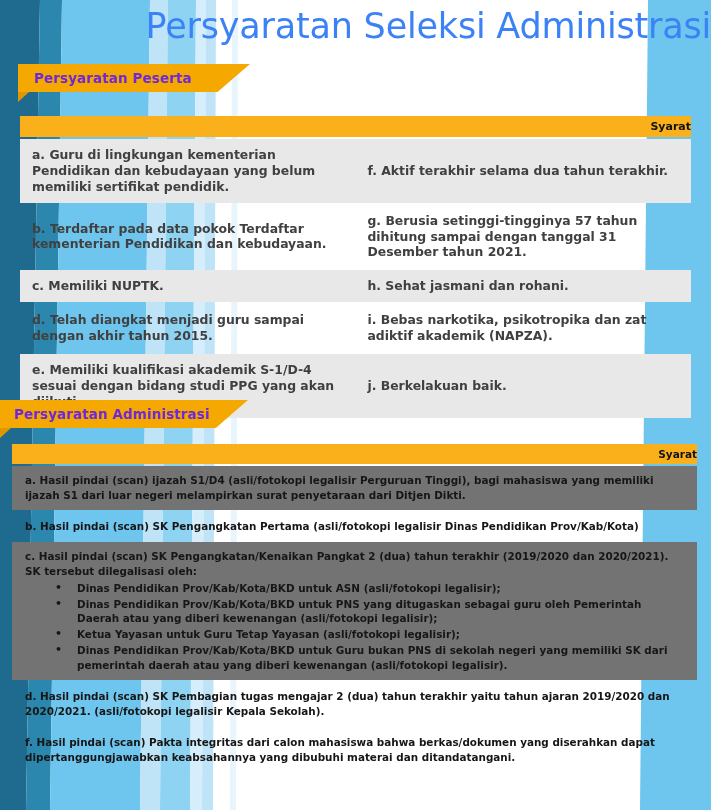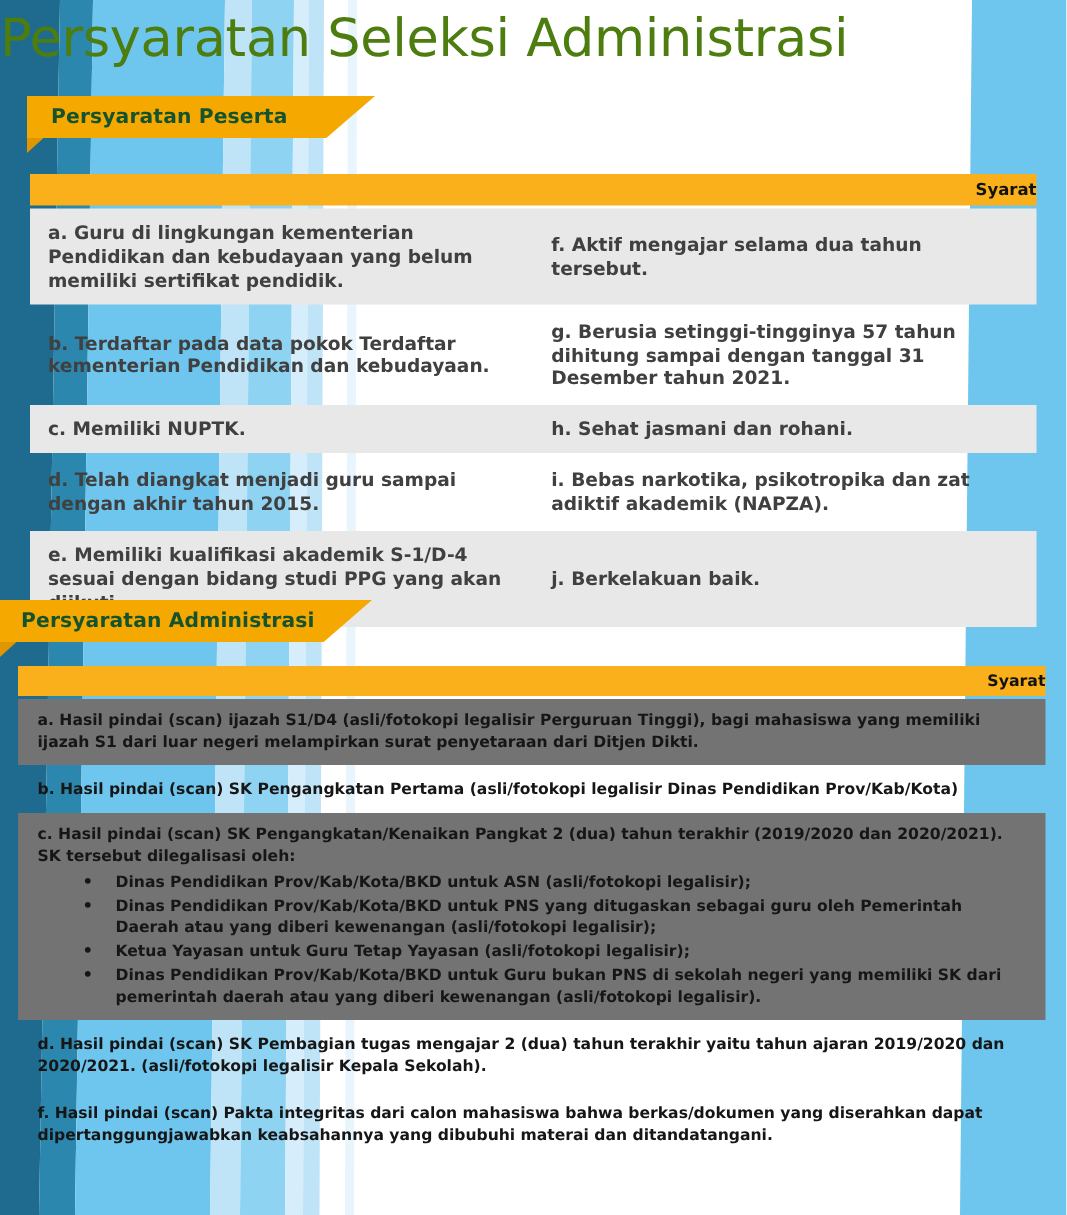--- a/index.html
+++ b/index.html
@@ -30,37 +30,37 @@
     inset: 0;
     z-index: 2;
   }
 
   
   .page-title {
     position: absolute;
     top: 6px;
     left: 0;
     width: 711px;
-    text-align: left;
+    text-align: right;
     font-size: 35px;
     font-weight: 400;
-    color: #4d7c0f;
+    color: #3b82f6;
     letter-spacing: -0.2px;
     font-family: "DejaVu Sans", sans-serif;
     white-space: nowrap;
   }
 
   
   .ribbon {
     position: absolute;
     height: 28px;
     background: #f5a800;
     display: flex;
     align-items: center;
-    color: #14532d;
+    color: #6d28d9;
     font-weight: bold;
     font-size: 13.5px;
     font-family: "DejaVu Sans", sans-serif;
     letter-spacing: 0.1px;
   }
   .ribbon.r1 {
     left: 18px;
     top: 64px;
     width: 232px;
     padding-left: 16px;
@@ -202,21 +202,21 @@
 
   <table class="tbl" id="table-peserta">
     <thead>
       <tr class="tbl-head">
         <td colspan="2">Syarat</td>
       </tr>
     </thead>
     <tbody>
       <tr class="shade">
         <td class="cell">a. Guru di lingkungan kementerian Pendidikan dan kebudayaan yang belum memiliki sertifikat pendidik.</td>
-        <td class="cell">f. Aktif mengajar selama dua tahun tersebut.</td>
+        <td class="cell">f. Aktif terakhir selama dua tahun terakhir.</td>
       </tr>
       <tr class="plain">
         <td class="cell">b. Terdaftar pada data pokok Terdaftar kementerian Pendidikan dan kebudayaan.</td>
         <td class="cell">g. Berusia setinggi-tingginya 57 tahun dihitung sampai dengan tanggal 31 Desember tahun 2021.</td>
       </tr>
       <tr class="shade">
         <td class="cell">c. Memiliki NUPTK.</td>
         <td class="cell">h. Sehat jasmani dan rohani.</td>
       </tr>
       <tr class="plain">

